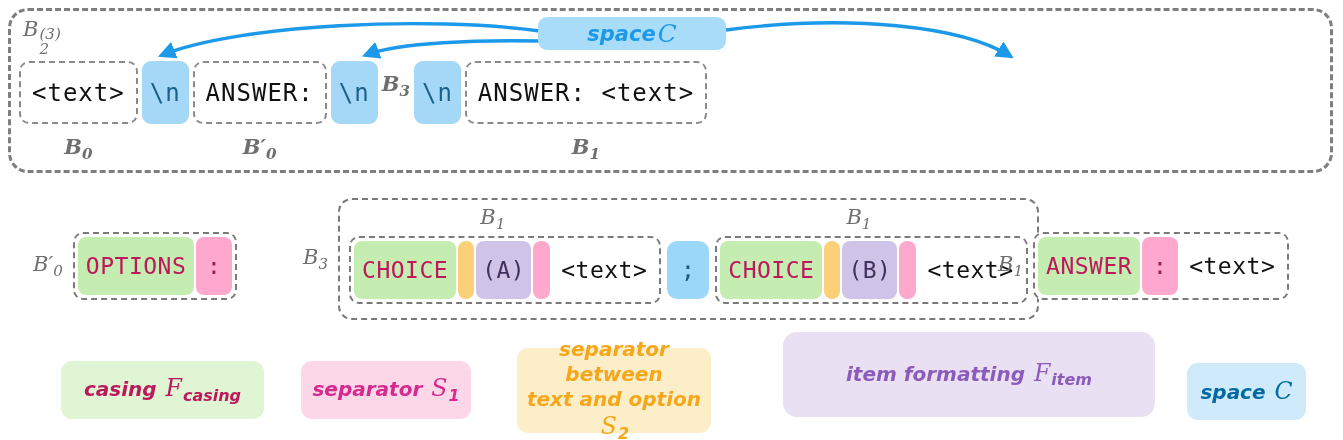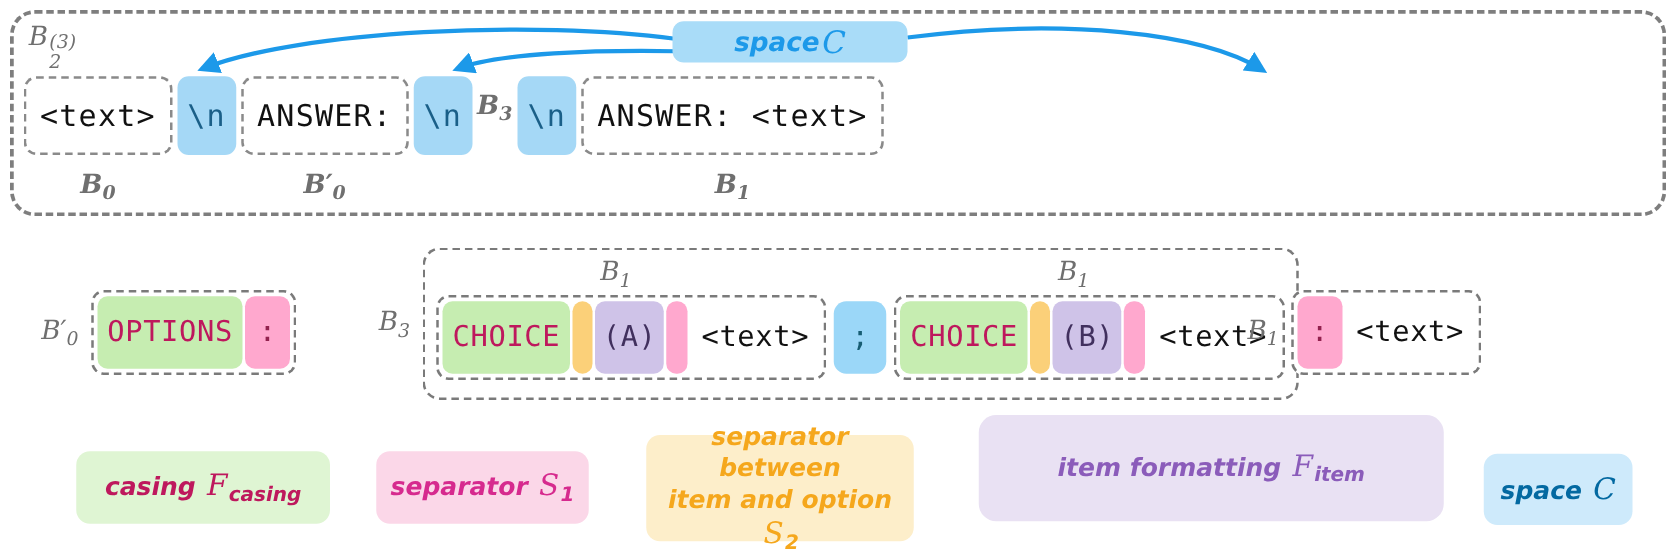--- a/index.html
+++ b/index.html
@@ -64,21 +64,21 @@
             padding:36px 9px 14px 9px;}
   .inner-unit{position:relative;}
   .b1-float{position:absolute;top:-31px;left:42%;}
 
   
   .lg{position:absolute;border-radius:11px;display:flex;flex-direction:column;
       align-items:center;justify-content:center;font-weight:bold;font-style:italic;
       font-size:20px;line-height:1.25;text-align:center;}
   .lg-casing{left:61px;top:361px;width:203px;height:58px;background:#dff5d3;color:#be185d;}
   .lg-sep1{left:301px;top:361px;width:170px;height:58px;background:#fbd7e8;color:#d62a8e;}
-  .lg-sep2{left:517px;top:348px;width:214px;height:85px;background:#fdeeca;color:#f5a71c;}
+  .lg-sep2{left:517px;top:348px;width:194px;height:85px;background:#fdeeca;color:#f5a71c;}
   .lg-item{left:783px;top:332px;width:372px;height:85px;background:#e9e1f3;color:#8b5cba;border-radius:14px;}
   .lg-space{left:1187px;top:363px;width:119px;height:57px;background:#ceeafb;color:#0369a1;}
 </style>
 </head>
 <body>
 
 <div class="canvas">
 
   <svg class="arrows" width="1343" height="440" viewBox="0 0 1343 440">
     <defs>
@@ -186,41 +186,42 @@
         </div>
       </div>
     </div>
   </div>
 
   <div class="mid-group" style="left:998px;top:232px;">
     <div class="mathlabel">
       <span>B</span><span class="msub">1</span>
     </div>
     <div class="obox">
+      <span class="blk green mono">ANSWER</span>
       <span class="blk pinkcolon mono">:</span>
       <span class="blk plain mono">&lt;text&gt;</span>
     </div>
   </div>
 
   <div class="lg lg-casing">
     <div>
       <span>casing </span><span class="script">F</span><span class="lsub">casing</span>
     </div>
   </div>
 
   <div class="lg lg-sep1">
     <div>
       <span>separator </span><span class="script">S</span><span class="lsub">1</span>
     </div>
   </div>
 
   <div class="lg lg-sep2">
     <div>separator between</div>
     <div>
-      <span>item and option </span><span class="script">S</span><span class="lsub">2</span>
+      <span>text and option </span><span class="script">S</span><span class="lsub">2</span>
     </div>
   </div>
 
   <div class="lg lg-item">
     <div>
       <span>item formatting </span><span class="script">F</span><span class="lsub">item</span>
     </div>
   </div>
 
   <div class="lg lg-space">

